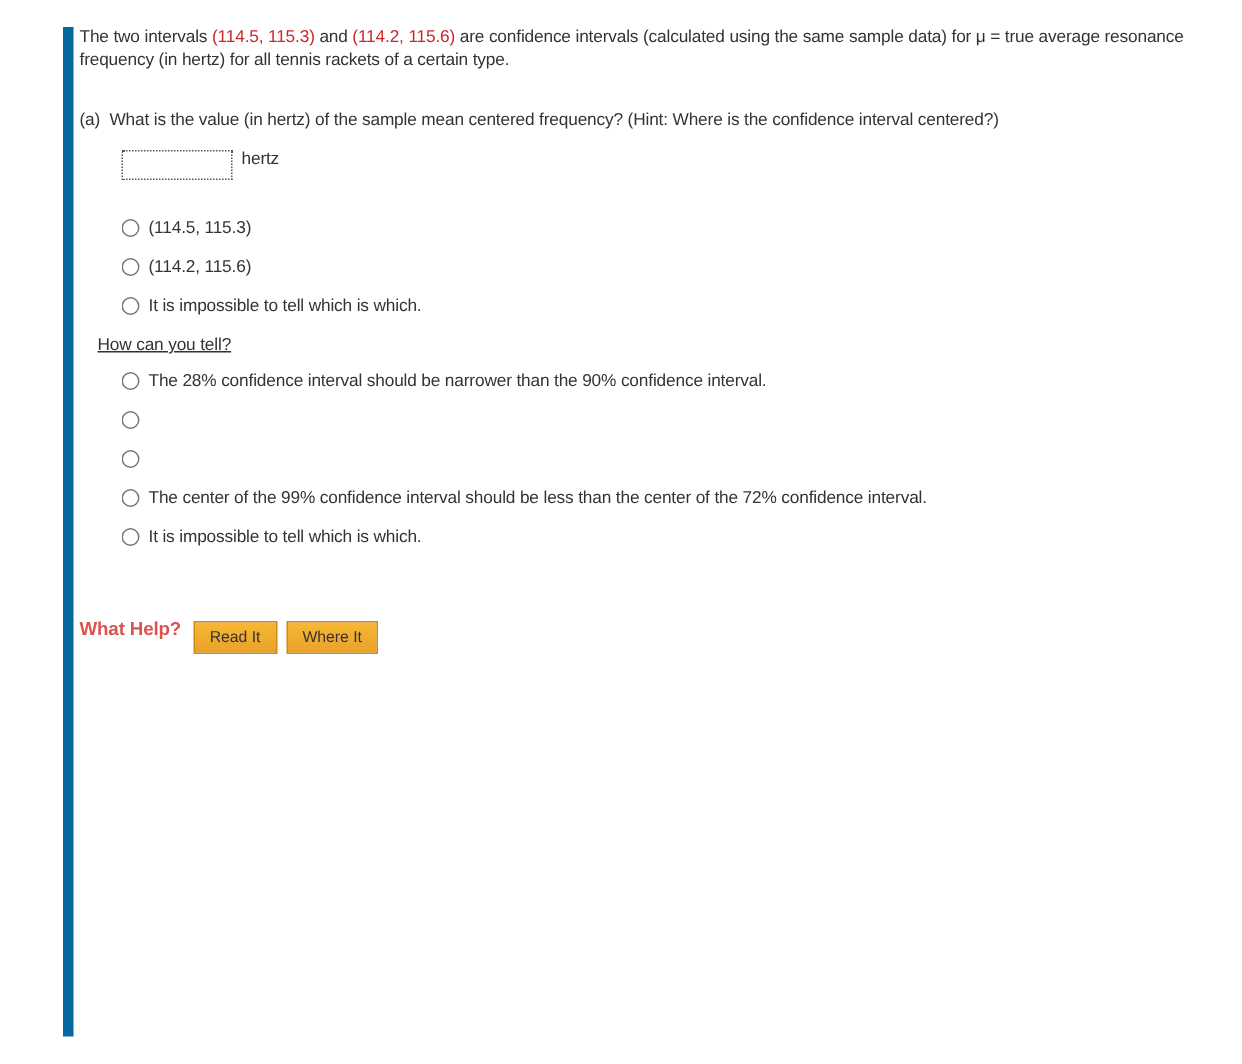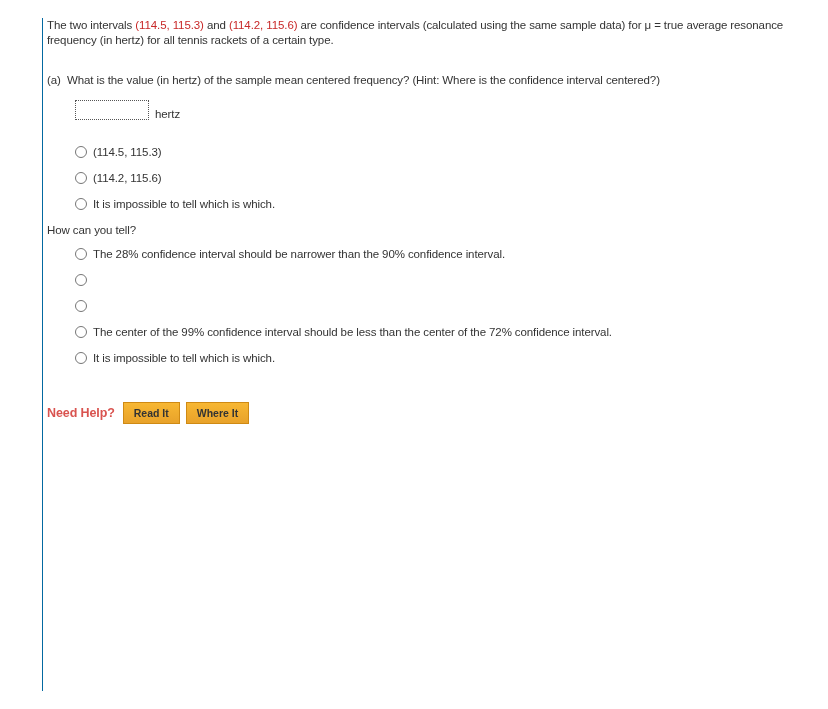--- a/index.html
+++ b/index.html
@@ -7,40 +7,40 @@
       font-family: Arial, Helvetica, sans-serif;
       font-size: 11.5px;
       color: #333;
       background: #fff;
       width: 828px;
       padding: 18px 0 18px 42px;
       font-stretch: condensed;
       letter-spacing: -0.1px;
     }
     .content {
-      border-left: 1px solid #0369a1;
+      border-left: 7px solid #0369a1;
       padding-left: 4px;
       min-height: 673px;
     }
     .intro {
       margin-bottom: 26px;
       line-height: 1.3;
     }
     .hl { color: #c82828; }
     .part {
       margin-bottom: 26px;
     }
     .part-q {
       margin-bottom: 14px;
     }
     .input-row {
       margin-left: 28px;
       margin-top: 8px;
       display: flex;
-      align-items: flex-end;
+      align-items: flex-start;
       gap: 6px;
     }
     .text-input {
       width: 74px;
       height: 20px;
       border: 1px dotted #555;
       background: #fff;
       padding: 0 3px;
       font-size: 11px;
     }
@@ -52,44 +52,47 @@
       align-items: center;
       gap: 6px;
       margin-bottom: 14px;
     }
     .radio {
       width: 12px;
       height: 12px;
       flex-shrink: 0;
     }
     .subq {
+      margin-left: 12px;
       margin-top: 8px;
       margin-bottom: 12px;
+      text-decoration: underline;
     }
     .need-help {
       display: flex;
       align-items: center;
       gap: 6px;
       margin-top: 38px;
     }
     .need-help-label {
       color: #d9534f;
       font-weight: bold;
       font-size: 12.5px;
       margin-right: 2px;
     }
     .help-btn {
       background: linear-gradient(#f7b733, #e8a22a);
       border: 1px solid #cf8a14;
       color: #333;
       font-size: 10.5px;
-      font-weight: bold;
+      font-weight: normal;
       padding: 4px 10px;
       cursor: pointer;
       font-stretch: condensed;
+      margin-top: 12px;
     }
   </style>
 </head>
 <body>
 
 <div class="content">
 
   <div class="intro">
     <span>The two intervals </span><span class="hl">(114.5, 115.3)</span><span> and </span><span class="hl">(114.2, 115.6)</span><span> are confidence intervals (calculated using the same sample data) for μ = true average resonance frequency (in hertz) for all tennis rackets of a certain type.</span>
   </div>
@@ -139,18 +142,18 @@
         <span>The center of the 99% confidence interval should be less than the center of the 72% confidence interval.</span>
       </label>
       <label class="option-row">
         <input type="radio" name="b2" class="radio" style="">
         <span>It is impossible to tell which is which.</span>
       </label>
     </div>
   </div>
 
   <div class="need-help">
-    <span class="need-help-label">Need Help?</span>
+    <span class="need-help-label">What Help?</span>
     <button class="help-btn">Read It</button>
     <button class="help-btn">Where It</button>
   </div>
 
 </div>
 
 </body></html>

